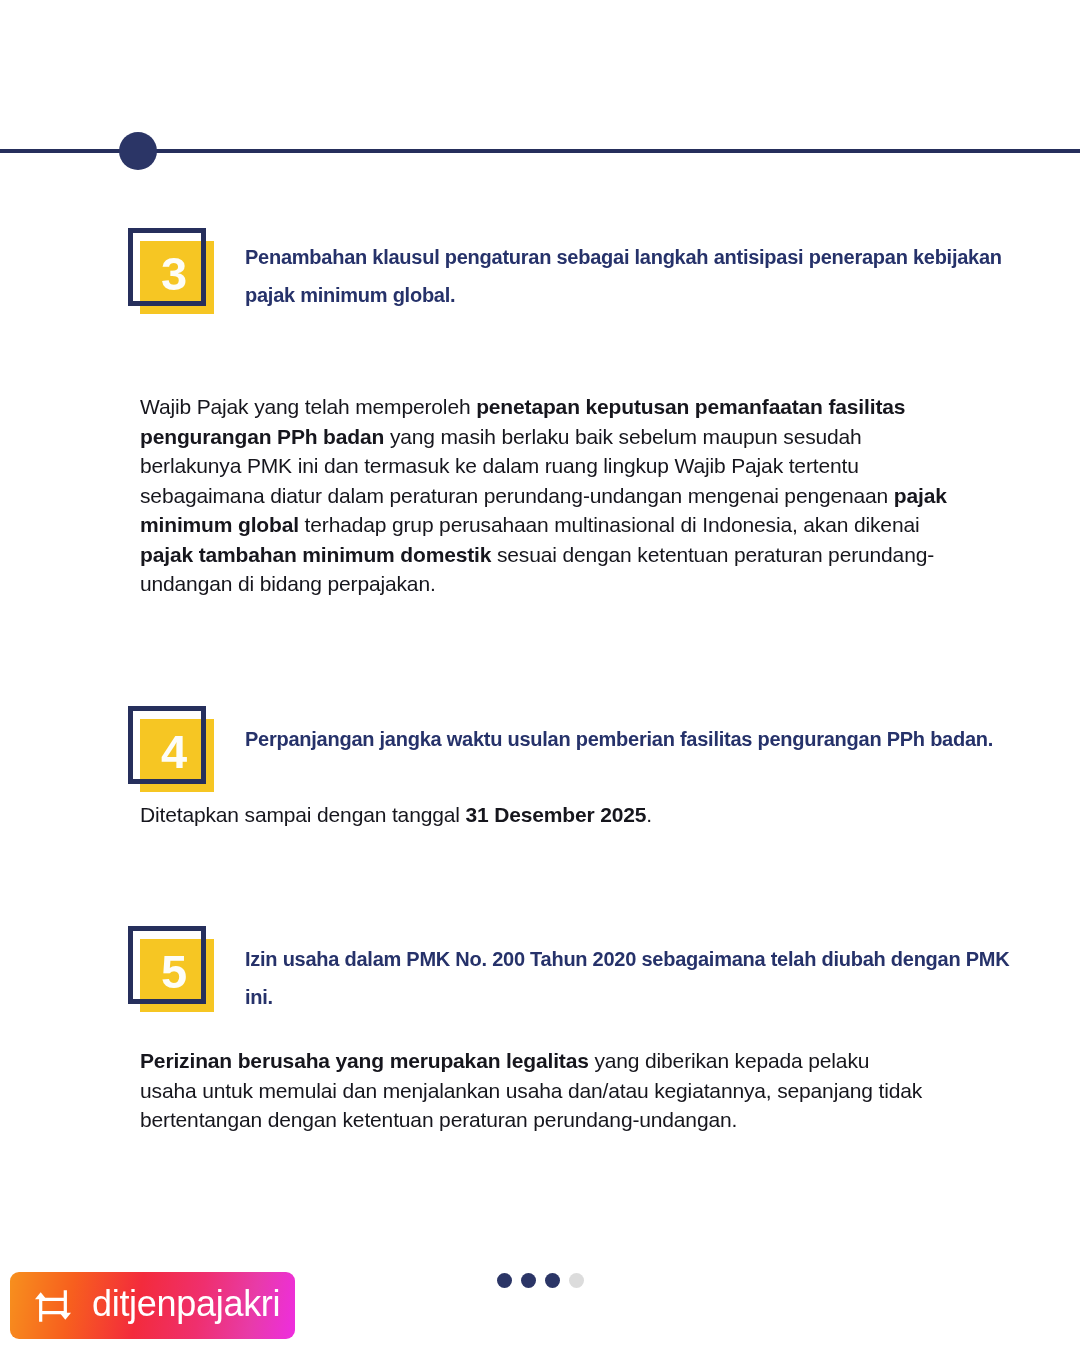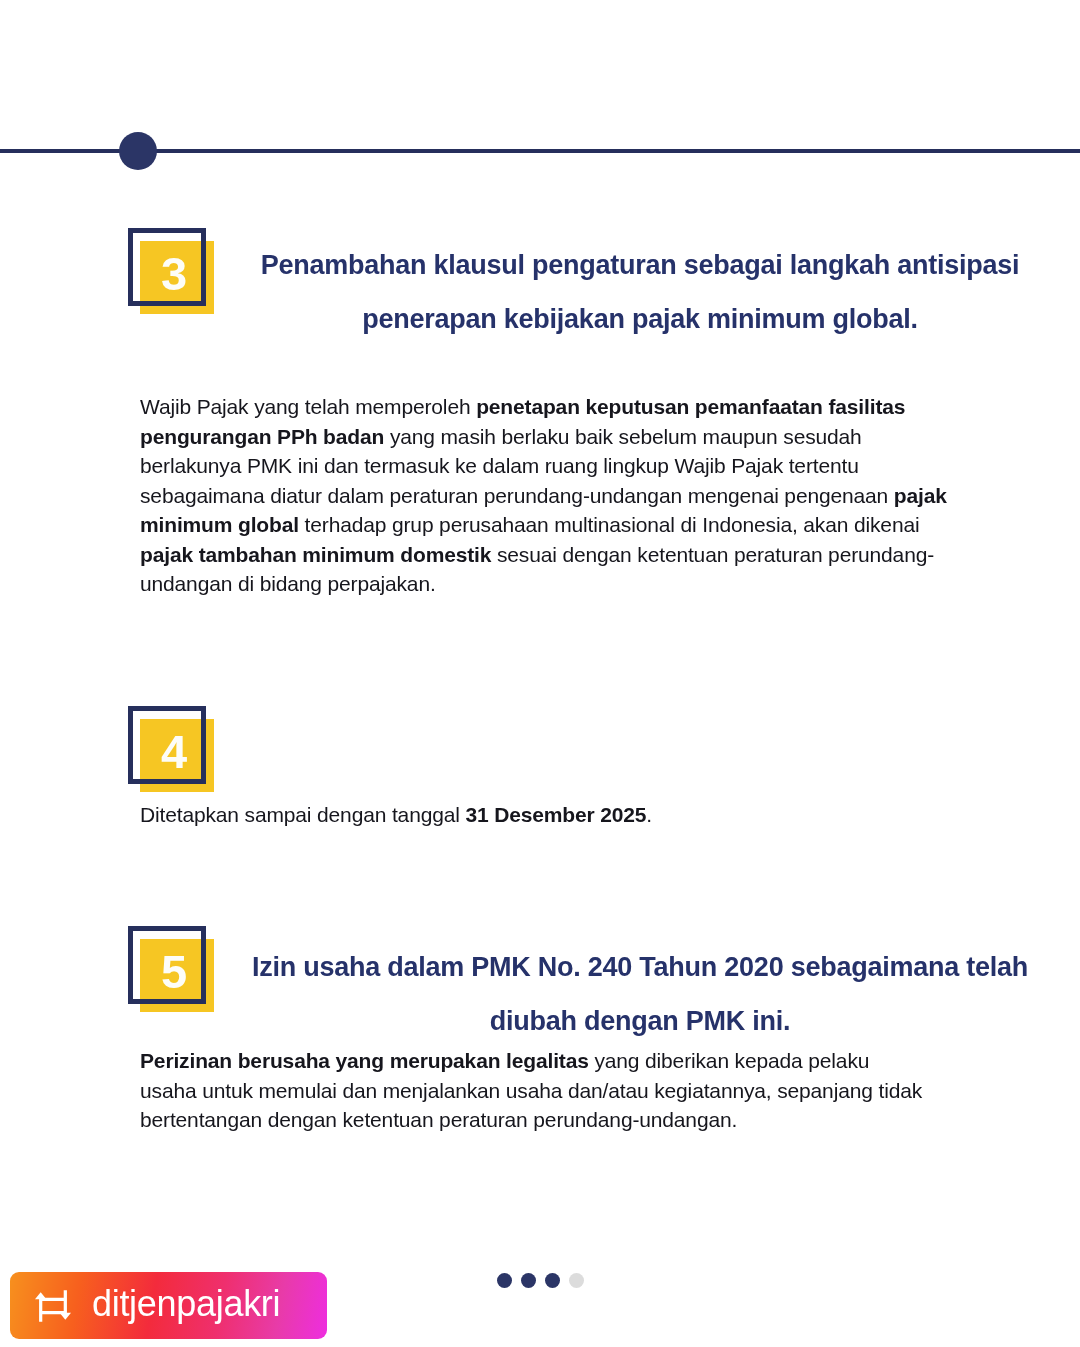--- a/index.html
+++ b/index.html
@@ -107,25 +107,24 @@
     box-sizing: border-box;
   }
 
   
   .head-text {
     position: absolute;
     left: 245px;
     top: 10px;
     width: 790px;
     color: #26326a;
-    font-size: 27px;
+    font-size: 20px;
     font-weight: bold;
-    line-height: 54px;
+    line-height: 38px;
     letter-spacing: -0.25px;
-    text-align: center;
   }
   .section-4 .head-text,
   .section-5 .head-text { top: 14px; }
 
   
   .body-text {
     position: absolute;
     left: 140px;
     width: 812px;
     color: #16161d;
@@ -155,21 +154,21 @@
     border-radius: 50%;
     background: #2b3566;
   }
   .dot.inactive { background: #dcdcdc; }
 
   
   .repost-badge {
     position: absolute;
     left: 10px;
     top: 1272px;
-    width: 317px;
+    width: 285px;
     height: 67px;
     border-radius: 9px;
     background: linear-gradient(100deg, #f7901e 0%, #f75f1e 22%, #f32b3c 45%, #ef2f6e 66%, #e83ba8 84%, #ee2de0 100%);
     display: flex;
     align-items: center;
     padding-left: 22px;
     box-sizing: border-box;
   }
   .repost-icon {
     width: 42px;
@@ -208,32 +207,33 @@
     <div class="body-text p3">Wajib Pajak yang telah memperoleh <b>penetapan keputusan pemanfaatan fasilitas pengurangan PPh badan</b> yang masih berlaku baik sebelum maupun sesudah berlakunya PMK ini dan termasuk ke dalam ruang lingkup Wajib Pajak tertentu sebagaimana diatur dalam peraturan perundang-undangan mengenai pengenaan <b>pajak minimum global</b> terhadap grup perusahaan multinasional di Indonesia, akan dikenai <b>pajak tambahan minimum domestik</b> sesuai dengan ketentuan peraturan perundang-undangan di bidang perpajakan.</div>
   </div>
 
   <div class="section section-4">
     <div class="section-head">
       <div class="badge">
         <div class="badge-yellow"></div>
         <div class="badge-frame"></div>
         <div class="badge-num">4</div>
       </div>
+      <div class="head-text">Perpanjangan jangka waktu usulan pemberian fasilitas pengurangan PPh badan.</div>
     </div>
     <div class="body-text p4">Ditetapkan sampai dengan tanggal <b>31 Desember 2025</b>.</div>
   </div>
 
   <div class="section section-5">
     <div class="section-head">
       <div class="badge">
         <div class="badge-yellow"></div>
         <div class="badge-frame"></div>
         <div class="badge-num">5</div>
       </div>
-      <div class="head-text">Izin usaha dalam PMK No. 240 Tahun 2020 sebagaimana telah diubah dengan PMK ini.</div>
+      <div class="head-text">Izin usaha dalam PMK No. 200 Tahun 2020 sebagaimana telah diubah dengan PMK ini.</div>
     </div>
     <div class="body-text p5"><b>Perizinan berusaha yang merupakan legalitas</b> yang diberikan kepada pelaku usaha untuk memulai dan menjalankan usaha dan/atau kegiatannya, sepanjang tidak bertentangan dengan ketentuan peraturan perundang-undangan.</div>
   </div>
 
 </div>
 
 <div class="page-dots">
   <div class="dot"></div>
   <div class="dot"></div>
   <div class="dot"></div>

